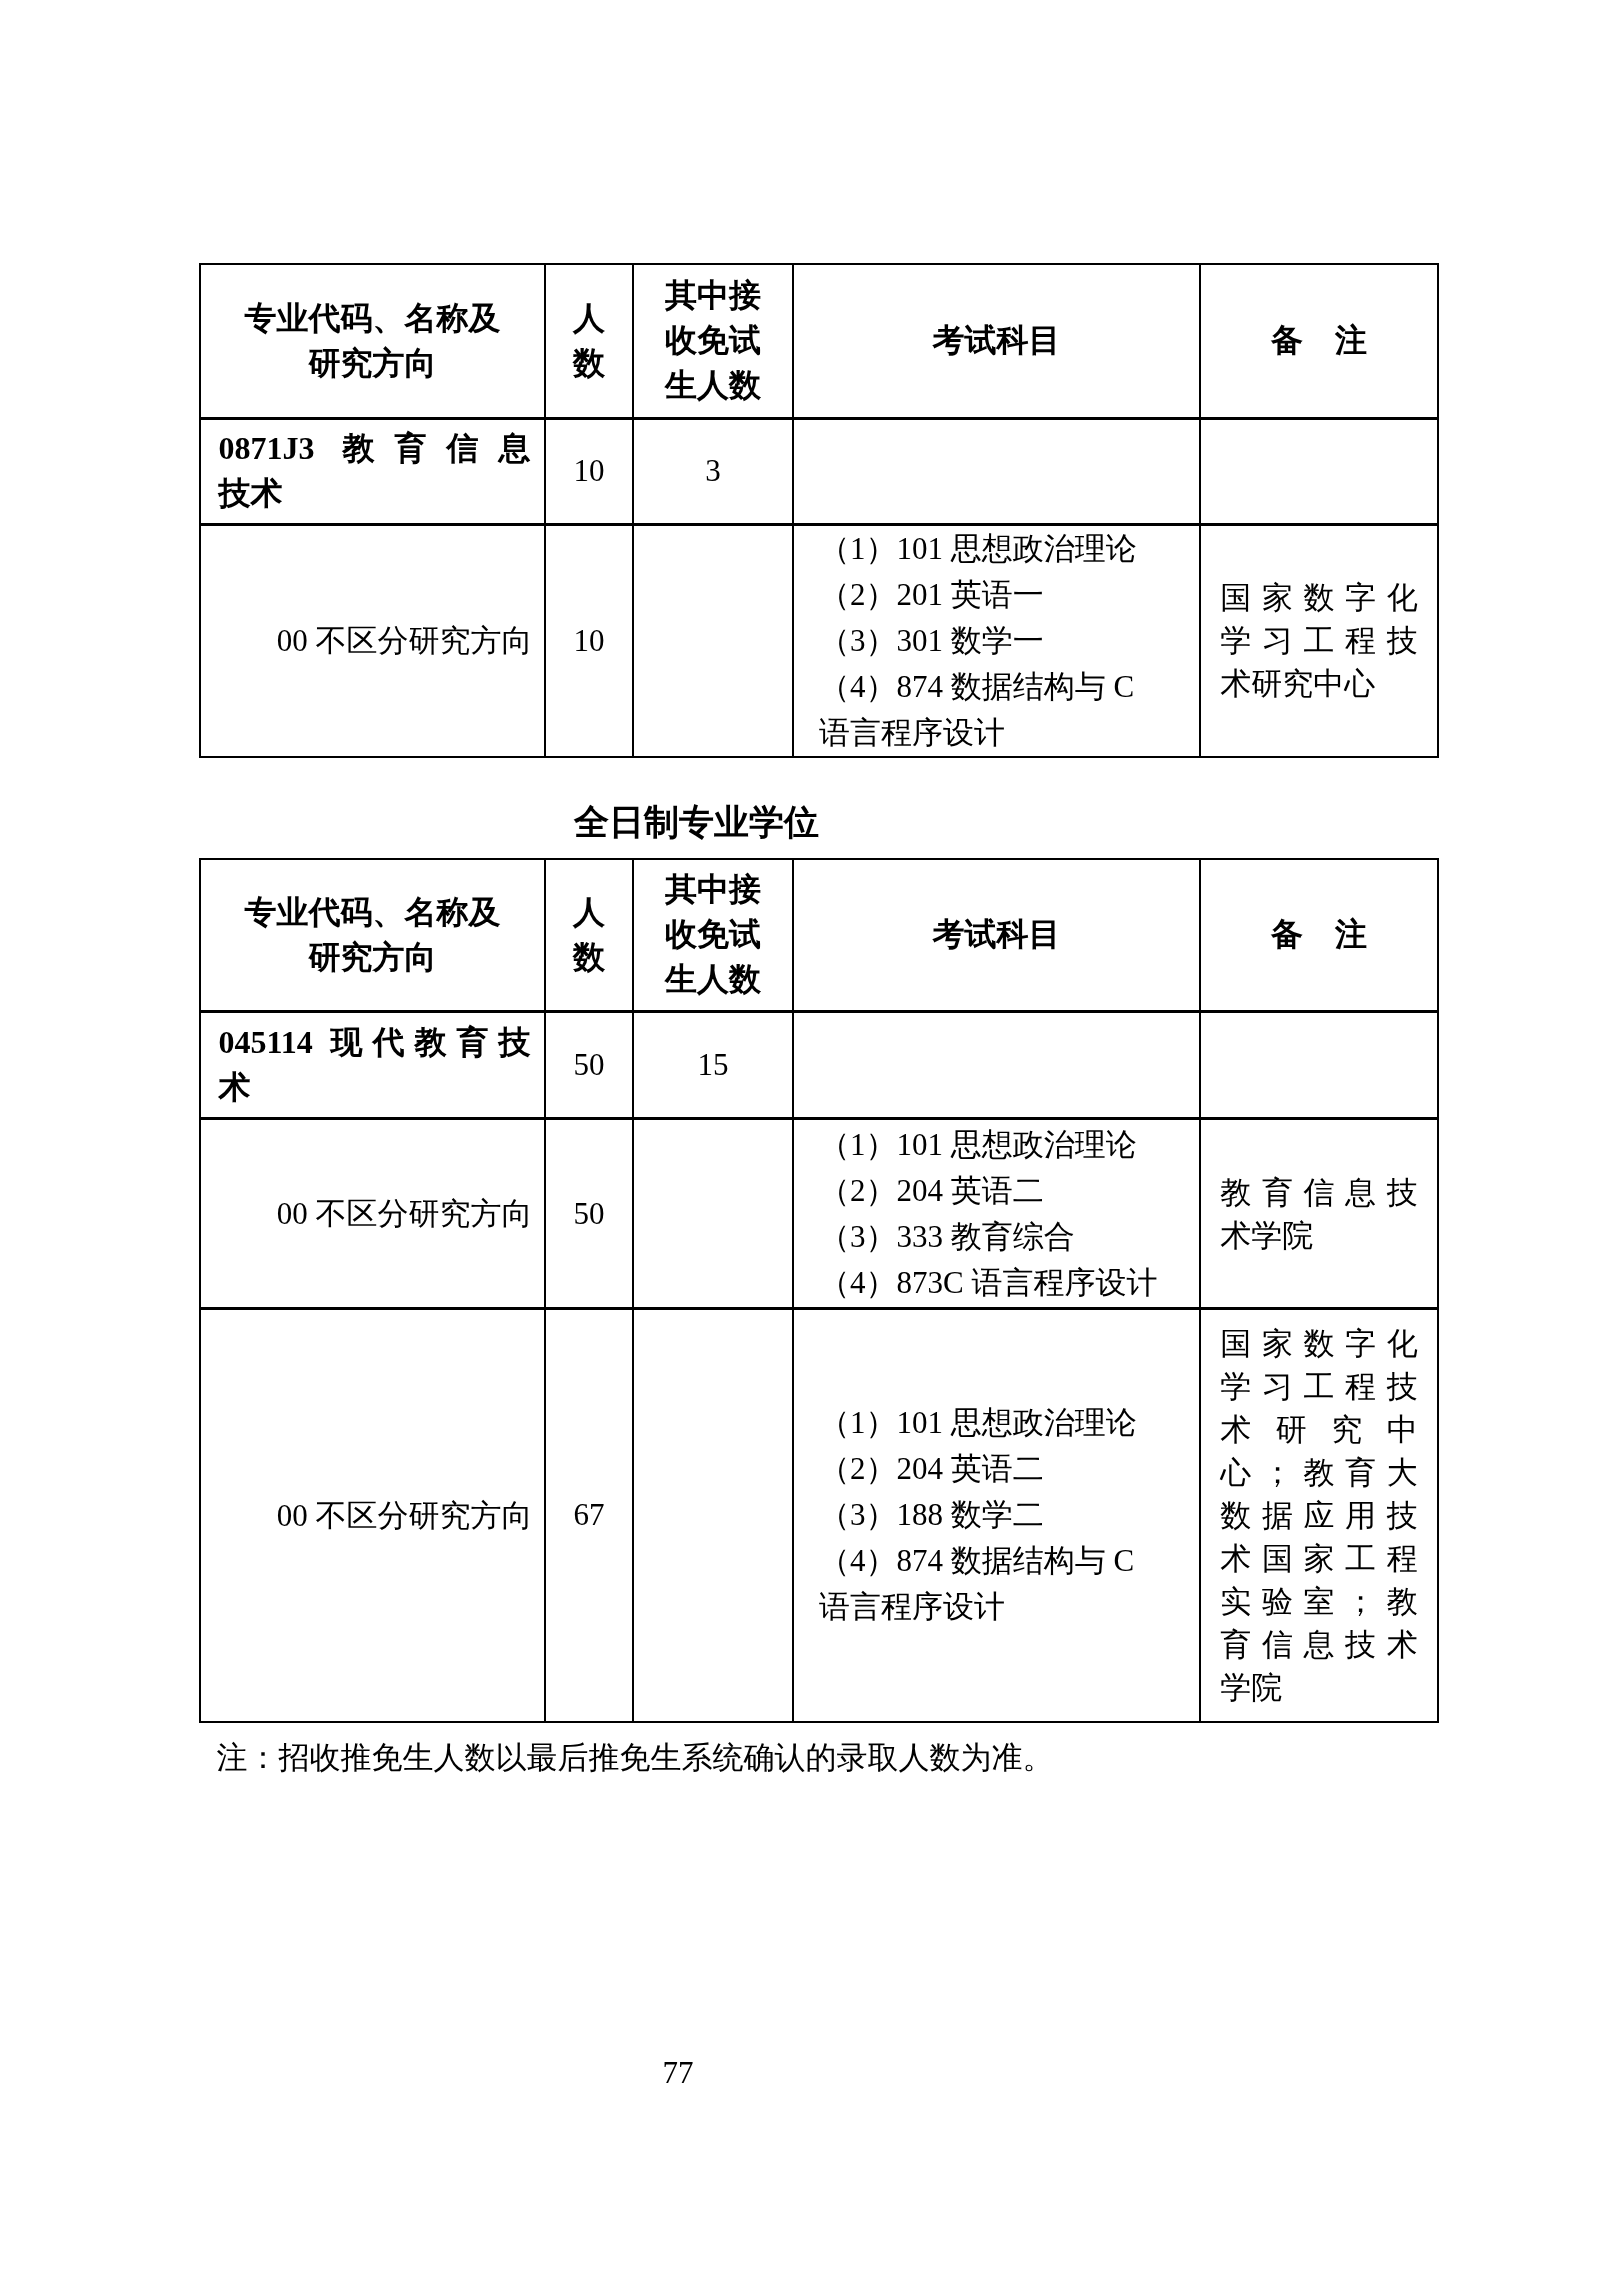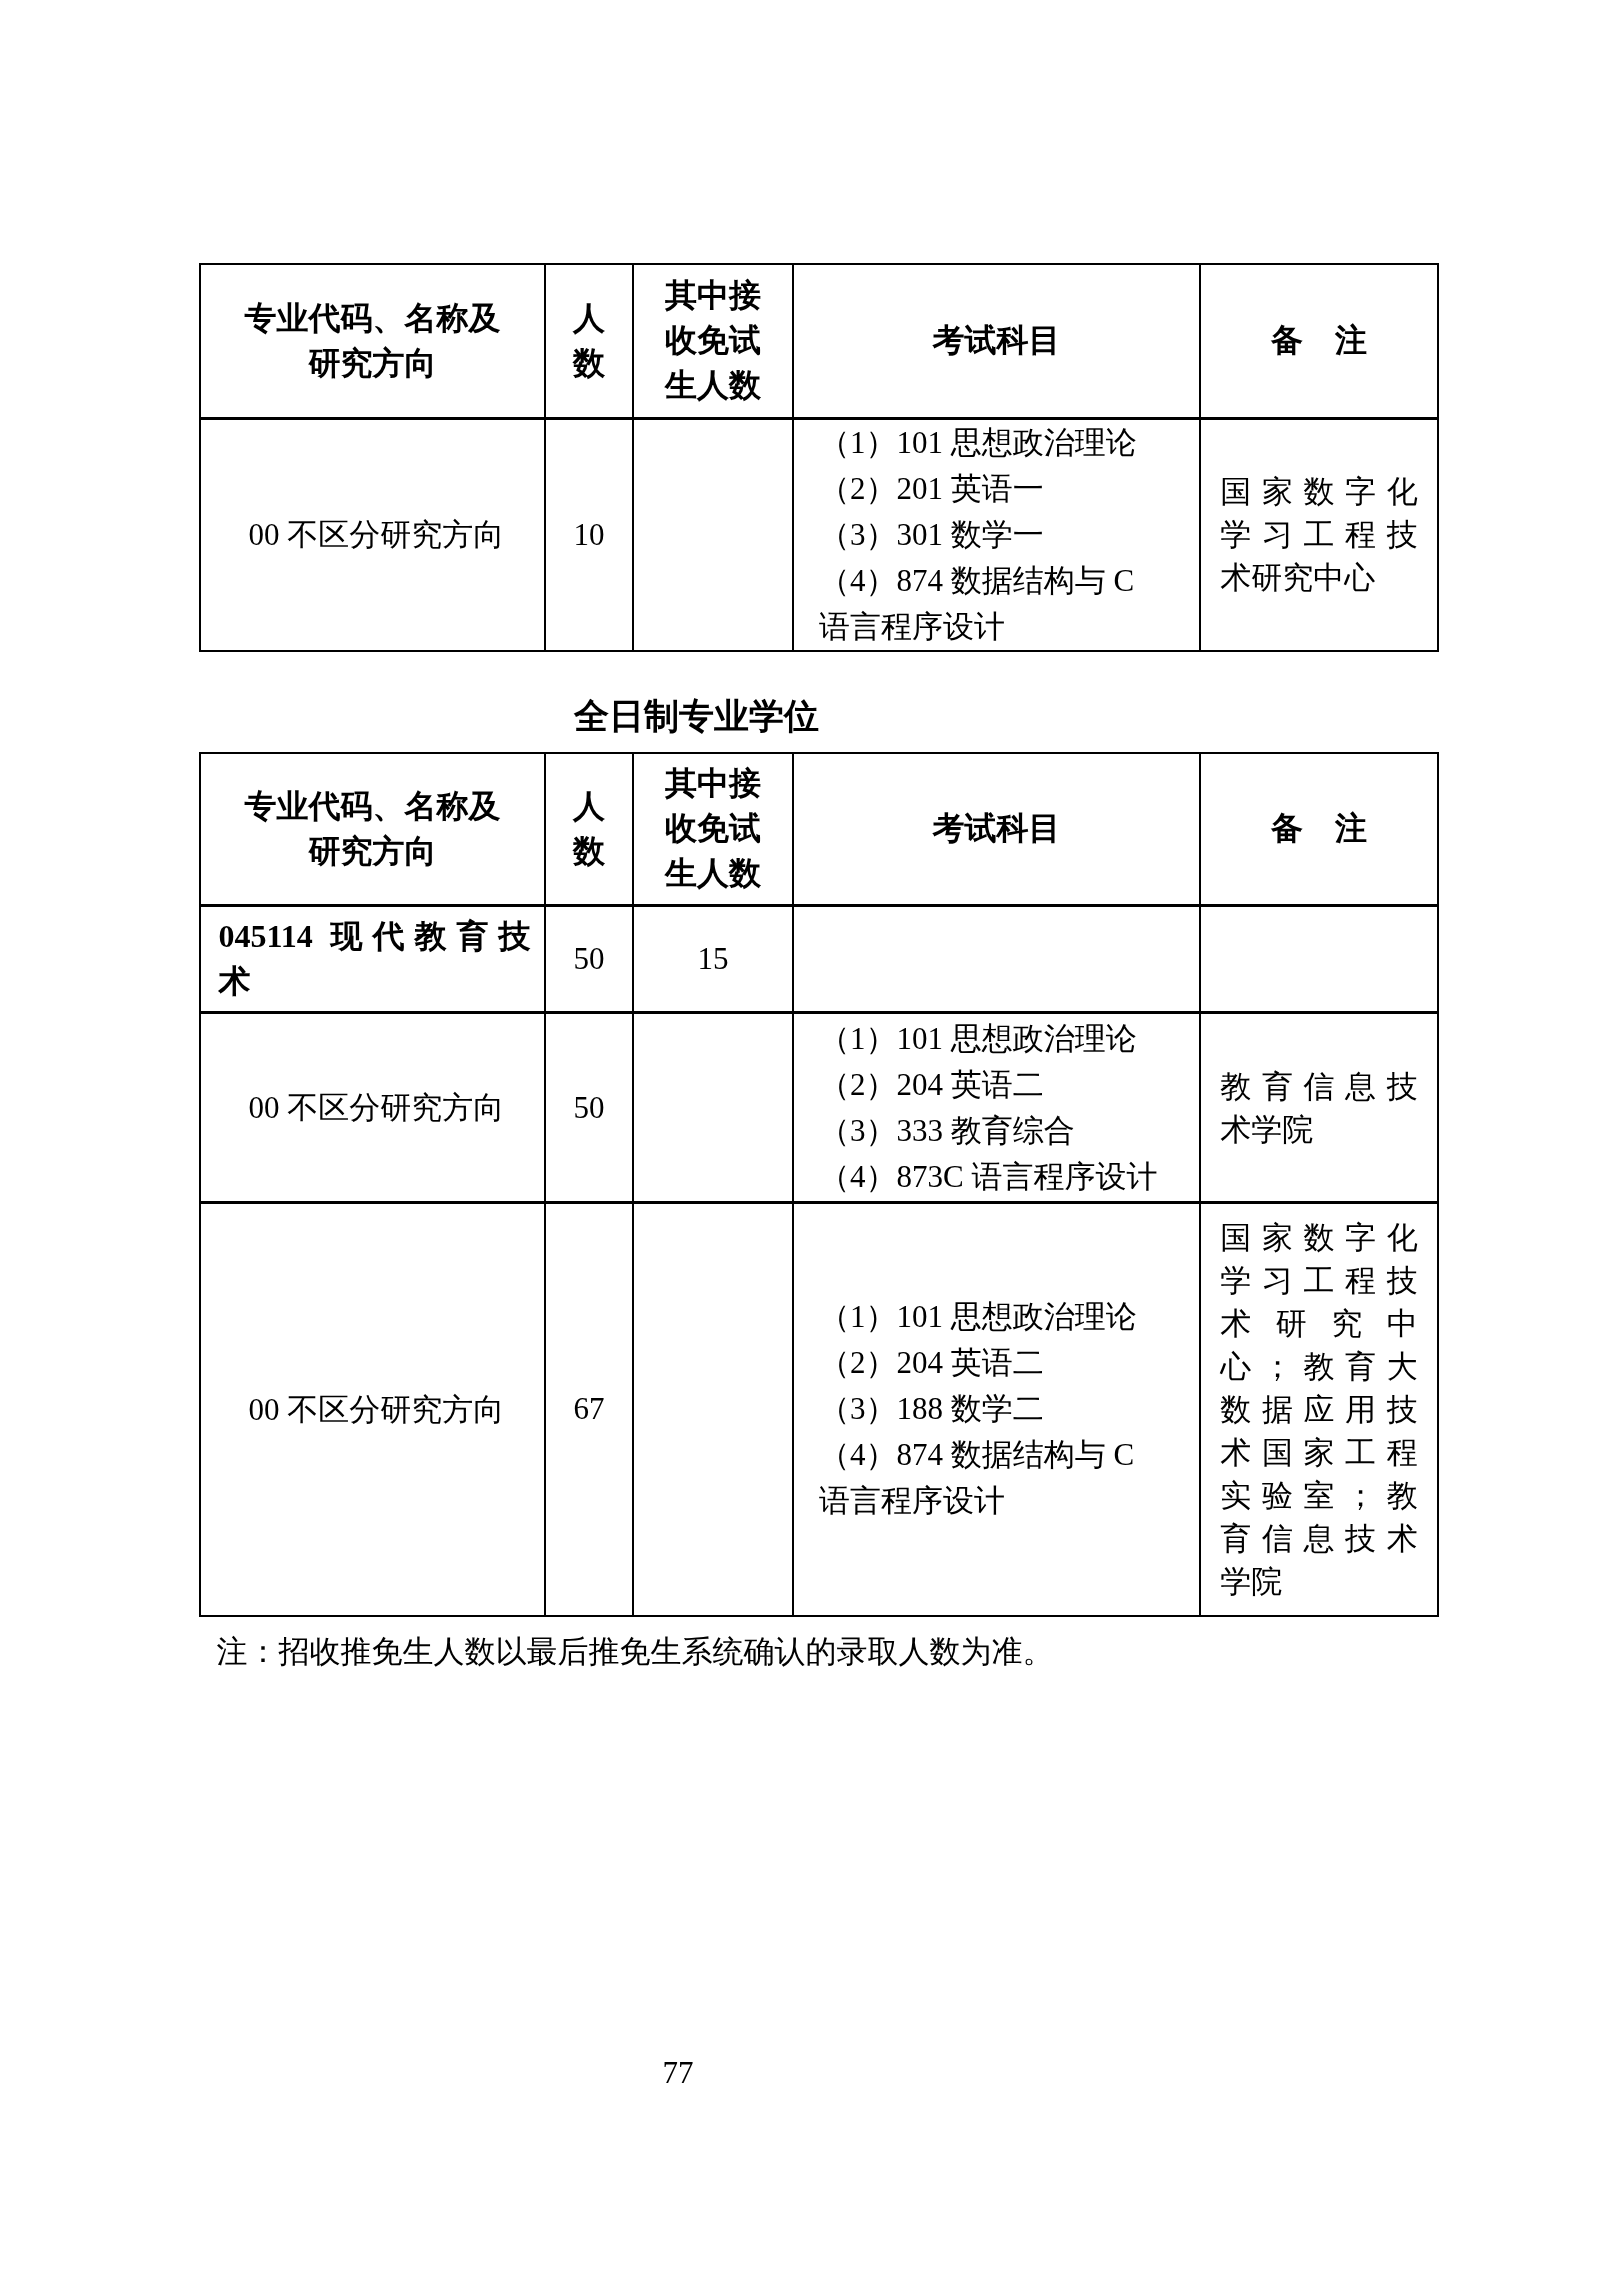--- a/index.html
+++ b/index.html
@@ -44,21 +44,21 @@
   }
   .prog .ln:not(:last-child),
   .remark .ln:not(:last-child) {
     text-align: justify;
     text-align-last: justify;
   }
   .dir {
     font-size: 31px;
     line-height: 43px;
     padding: 0 11.6px 0 19.3px;
-    text-align: center;
+    text-align: right;
   }
   .num {
     font-size: 31px;
     text-align: center;
   }
   .exam {
     font-size: 31px;
     line-height: 46px;
     padding: 0 27px 0 25px;
     text-align: left;
@@ -117,20 +117,30 @@
         <th class="hdr">
           <div class="ln">其中接</div>
           <div class="ln">收免试</div>
           <div class="ln">生人数</div>
         </th>
         <th class="hdr">考试科目</th>
         <th class="hdr">备　注</th>
       </tr>
     </thead>
     <tbody>
+      <tr style="height:106px">
+        <td class="prog">
+          <div class="ln">0871J3  教育信息</div>
+          <div class="ln">技术</div>
+        </td>
+        <td class="num">10</td>
+        <td class="num">3</td>
+        <td class="exam"></td>
+        <td class="remark"></td>
+      </tr>
       <tr style="height:233px">
         <td class="dir">00 不区分研究方向</td>
         <td class="num">10</td>
         <td class="num"></td>
         <td class="exam">
           <div class="ln">（1）101 思想政治理论</div>
           <div class="ln">（2）201 英语一</div>
           <div class="ln">（3）301 数学一</div>
           <div class="ln">（4）874 数据结构与 C</div>
           <div class="ln">语言程序设计</div>

